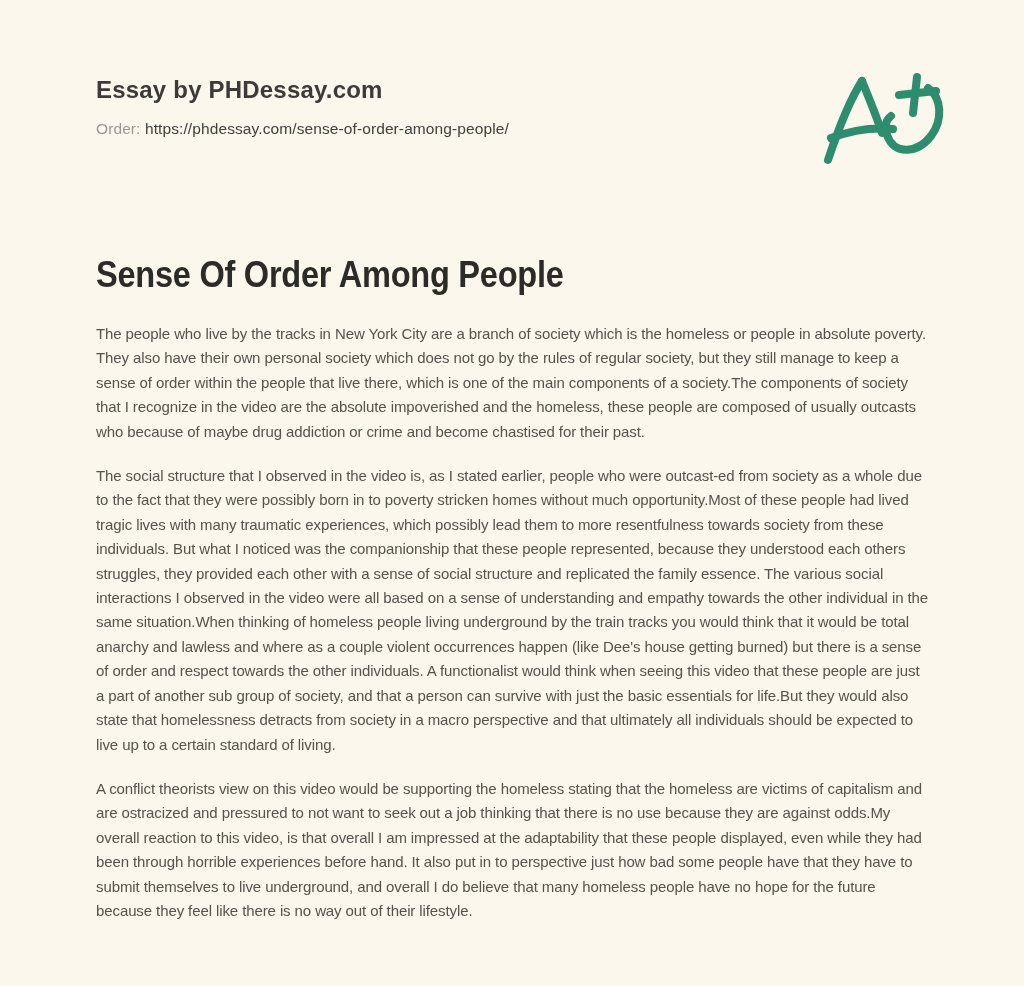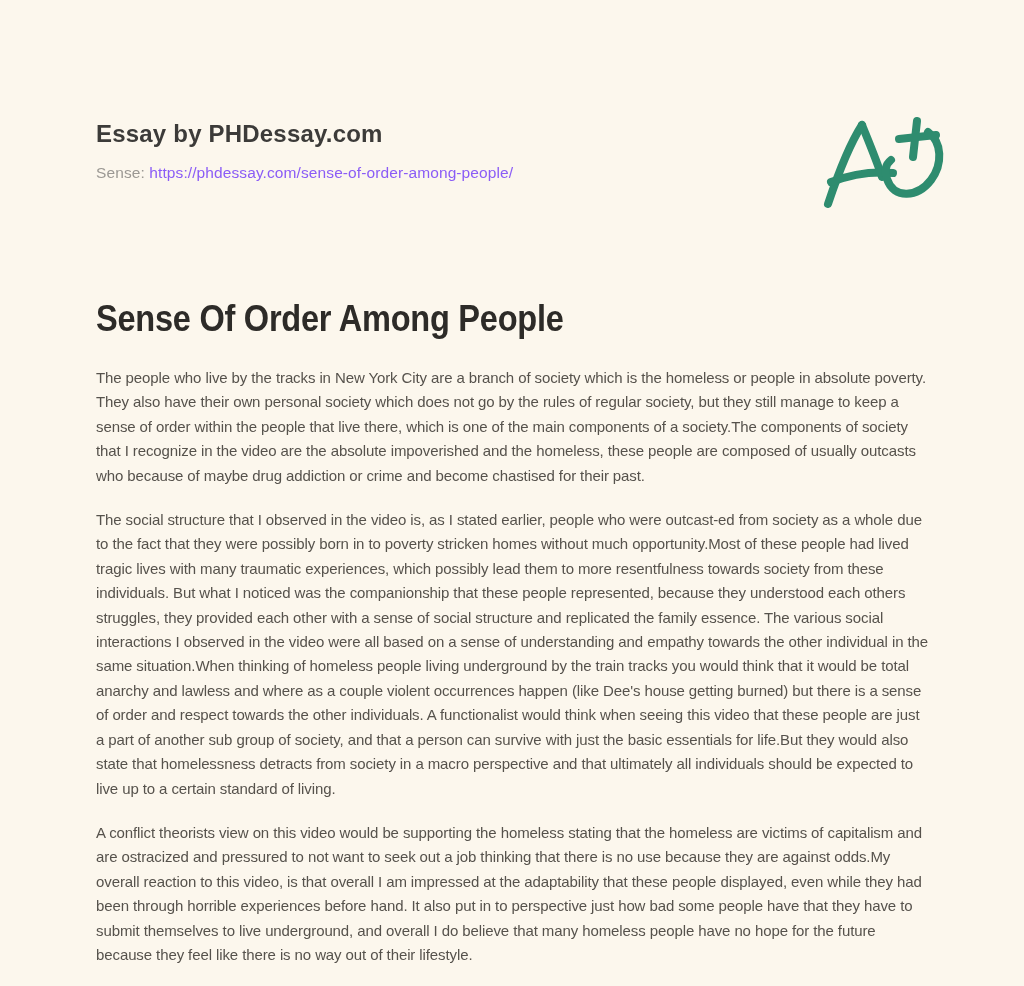--- a/index.html
+++ b/index.html
@@ -10,39 +10,38 @@
   }
   body {
     background: #FCF7ED;
     position: relative;
     overflow: hidden;
   }
   .content {
     position: relative;
     width: 1024px;
     padding: 76px 96px 0 96px;
-    margin-top: 44px;
   }
   .header {
     position: relative;
   }
   .header-title {
     font-size: 24px;
     font-weight: 700;
     color: #3C3B39;
     letter-spacing: 0.2px;
   }
   .source-line {
     margin-top: 16px;
     font-size: 15.5px;
     color: #9B9893;
     letter-spacing: 0.1px;
   }
   .source-link {
-    color: #8b5cf6;
+    color: #404040;
     text-decoration: none;
     cursor: pointer;
   }
   .logo {
     position: absolute;
     top: -8px;
     right: -20px;
     width: 130px;
     height: 98px;
   }
@@ -69,21 +68,21 @@
   }
 </style>
 </head>
 <body>
 
 <div class="content">
 
   <div class="header">
     <div class="header-title">Essay by PHDessay.com</div>
     <div class="source-line">
-      <span>Sense:</span>
+      <span>Order:</span>
       <a class="source-link">https://phdessay.com/sense-of-order-among-people/</a>
     </div>
 
     <svg class="logo" viewBox="0 0 130 98" fill="none" stroke="#2E8C6F" stroke-width="8" stroke-linecap="round">
 
       <path d="M10 92 C 18 68, 31 33, 44 13"></path>
 
       <path d="M44 13 C 50 28, 58 47, 64 65"></path>
 
       <path d="M13 70 C 34 62, 54 59, 75 61"></path>

